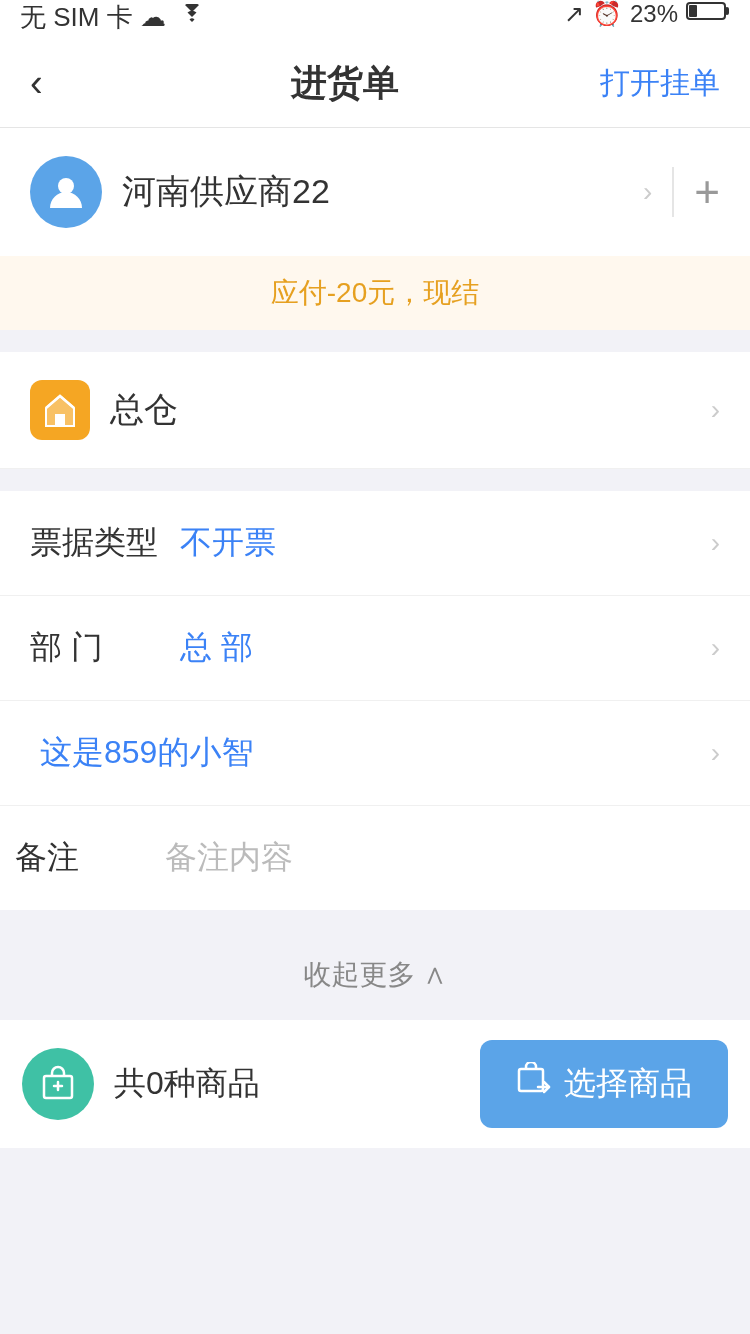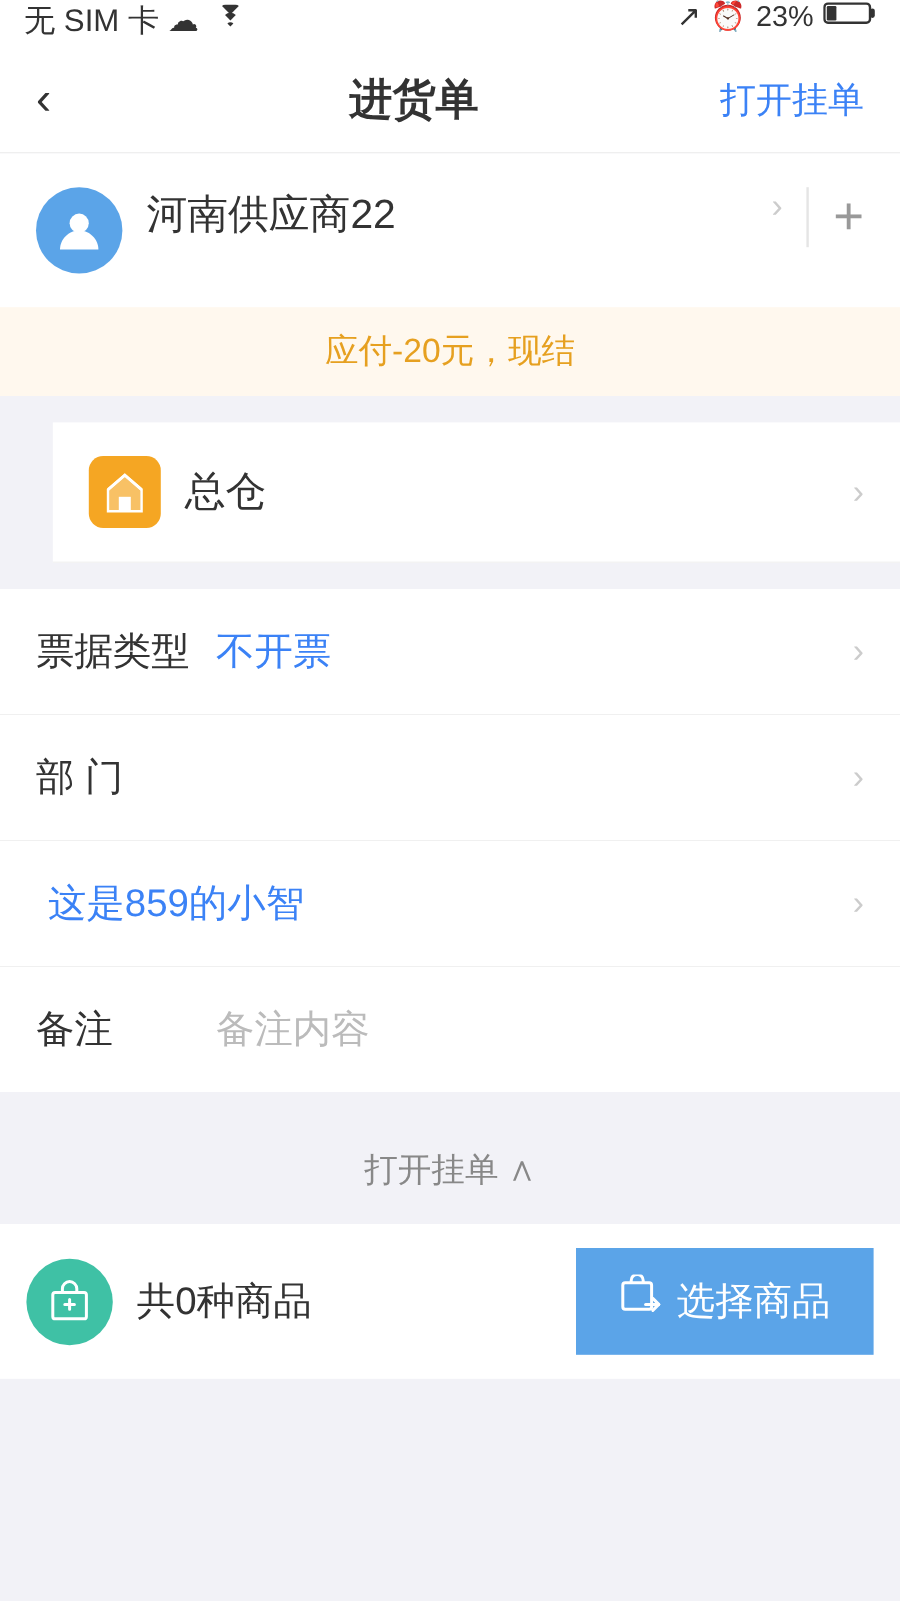--- a/index.html
+++ b/index.html
@@ -64,21 +64,21 @@
 
     
     .card {
       background: #fff;
       margin-bottom: 20px;
     }
 
     
     .supplier-row {
       display: flex;
-      align-items: flex-start;
+      align-items: center;
       padding: 28px 30px;
       background: #fff;
     }
     .supplier-avatar {
       width: 72px;
       height: 72px;
       border-radius: 50%;
       background: #5ba4e8;
       display: flex;
       align-items: center;
@@ -215,21 +215,21 @@
     }
     .product-count {
       flex: 1;
       font-size: 32px;
       color: #333;
     }
     .select-btn {
       background: #5ba4e8;
       color: #fff;
       border: none;
-      border-radius: 0;
+      border-radius: 12px;
       padding: 22px 36px;
       font-size: 32px;
       display: flex;
       align-items: center;
       gap: 12px;
       cursor: pointer;
       white-space: nowrap;
     }
     .select-btn-icon {
       font-size: 34px;
@@ -282,21 +282,21 @@
       <div class="supplier-name">河南供应商22</div>
       <div class="supplier-chevron">›</div>
       <div class="supplier-divider"></div>
       <div class="supplier-add">+</div>
     </div>
     <div class="notice-bar">应付-20元，现结</div>
   </div>
 
   <div style="height:20px; background:#f2f2f7;"></div>
 
-  <div class="card" style="margin-bottom:2px;margin-left:44px;">
+  <div class="card" style="margin-bottom:2px;">
     <div class="icon-row">
       <div class="warehouse-icon">
         <svg width="36" height="36" viewBox="0 0 36 36" fill="white">
           <path d="M4 16L18 4l14 12v18H4V16z" fill="white" fill-opacity="0.3" stroke="white" stroke-width="2"></path>
           <rect x="13" y="22" width="10" height="12" fill="white"></rect>
           <path d="M4 16L18 4l14 12" fill="none" stroke="white" stroke-width="2.5"></path>
         </svg>
       </div>
       <div class="row-text">总仓</div>
       <div class="row-chevron">›</div>
@@ -308,35 +308,36 @@
   <div class="card">
 
     <div class="form-row">
       <div class="form-label">票据类型</div>
       <div class="form-value">不开票</div>
       <div class="form-chevron">›</div>
     </div>
 
     <div class="form-row">
       <div class="form-label">部 门</div>
+      <div class="form-value">总 部</div>
       <div class="form-chevron">›</div>
     </div>
 
     <div class="form-row">
       <div class="form-value">这是859的小智</div>
       <div class="form-chevron">›</div>
     </div>
 
-    <div class="form-row" style="border-bottom:none;">
+    <div class="form-row" style="border-bottom:none;padding-left:15px;">
       <div class="form-label">备注</div>
       <div class="form-value placeholder">备注内容</div>
     </div>
   </div>
 
-  <div class="collapse-bar">打开挂单 ∧</div>
+  <div class="collapse-bar">收起更多 ∧</div>
 
   <div class="bottom-bar">
     <div class="product-icon">
       <svg width="40" height="40" viewBox="0 0 40 40" fill="white">
         <rect x="6" y="12" width="28" height="22" rx="2" fill="none" stroke="white" stroke-width="2.5"></rect>
         <path d="M14 12V9a6 6 0 0112 0v3" fill="none" stroke="white" stroke-width="2.5"></path>
         <path d="M16 22h8M20 18v8" stroke="white" stroke-width="2.5" stroke-linecap="round"></path>
       </svg>
     </div>
     <div class="product-count">共0种商品</div>

